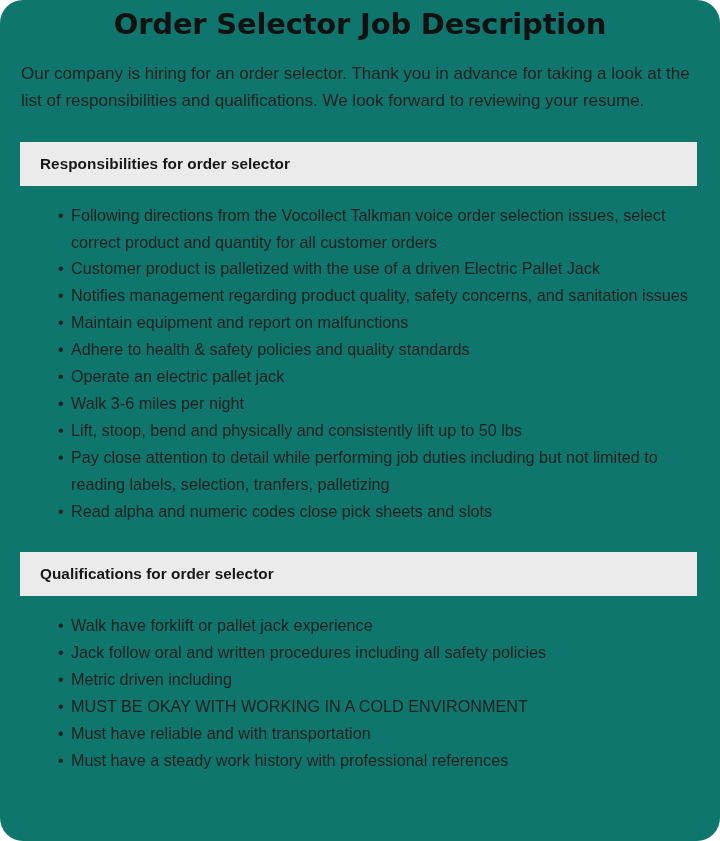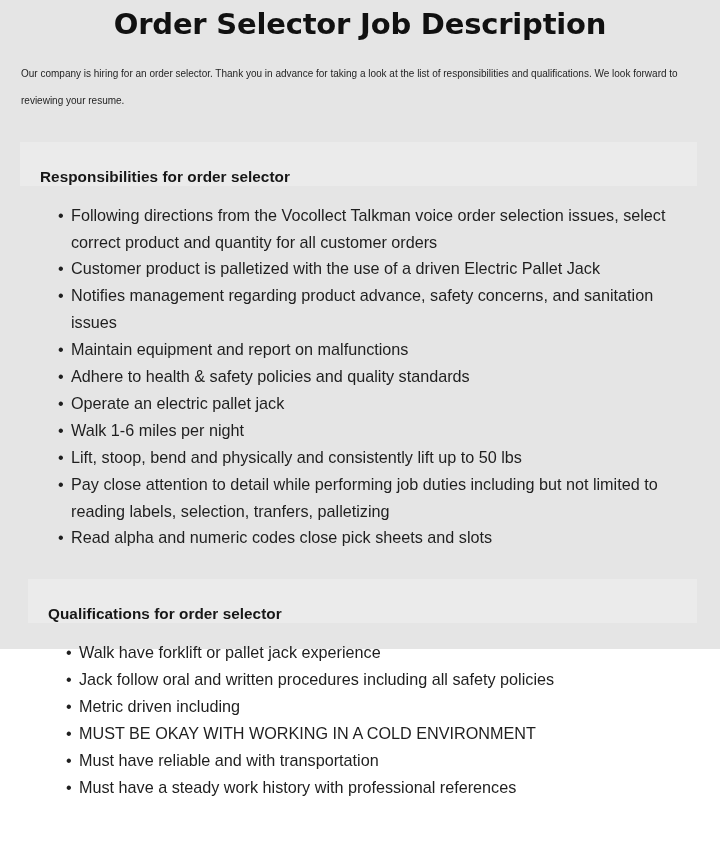--- a/index.html
+++ b/index.html
@@ -12,61 +12,61 @@
     width: 720px;
     height: 841px;
     overflow: hidden;
     font-family: "Liberation Sans", sans-serif;
     color: #1a1a1a;
     -webkit-font-smoothing: antialiased;
   }
   .page {
     position: relative;
     width: 720px;
-    height: 649px;
-    background: #e5e5e5;
+    height: 841px;
+    background: #0f766e;
     box-sizing: border-box;
+    border-radius: 23px;
   }
 
   
   .doc-title {
     margin: 0;
     padding: 6px 20px 0 20px;
     text-align: center;
     font-family: "DejaVu Sans", "Liberation Sans", sans-serif;
     font-size: 29px;
     font-weight: bold;
     letter-spacing: -0.2px;
     line-height: 36px;
     color: #111111;
   }
 
   
   .intro {
     margin: 19px 23px 0 21px;
-    font-size: 10px;
+    font-size: 17px;
     line-height: 26.8px;
     color: #1f1f1f;
     text-align: left;
   }
 
   
   .section {
     margin-top: 27px;
   }
   .section.qualifications {
     margin-top: 28px;
-    padding-left: 8px;
   }
   .section-header {
     margin: 0 23px 0 20px;
     background: #ebebeb;
     height: 44px;
     display: flex;
-    align-items: flex-end;
+    align-items: center;
     padding: 0 0 0 20px;
     box-sizing: border-box;
   }
   .section-header-text {
     font-size: 15.3px;
     font-weight: bold;
     color: #171717;
     letter-spacing: 0.05px;
   }
 
@@ -116,37 +116,37 @@
         <li class="bullet-item">
           <span class="bullet-dot">•</span>
           <span class="bullet-text">Following directions from the Vocollect Talkman voice order selection issues, select correct product and quantity for all customer orders</span>
         </li>
         <li class="bullet-item">
           <span class="bullet-dot">•</span>
           <span class="bullet-text">Customer product is palletized with the use of a driven Electric Pallet Jack</span>
         </li>
         <li class="bullet-item">
           <span class="bullet-dot">•</span>
-          <span class="bullet-text">Notifies management regarding product advance, safety concerns, and sanitation issues</span>
+          <span class="bullet-text">Notifies management regarding product quality, safety concerns, and sanitation issues</span>
         </li>
         <li class="bullet-item">
           <span class="bullet-dot">•</span>
           <span class="bullet-text">Maintain equipment and report on malfunctions</span>
         </li>
         <li class="bullet-item">
           <span class="bullet-dot">•</span>
           <span class="bullet-text">Adhere to health &amp; safety policies and quality standards</span>
         </li>
         <li class="bullet-item">
           <span class="bullet-dot">•</span>
           <span class="bullet-text">Operate an electric pallet jack</span>
         </li>
         <li class="bullet-item">
           <span class="bullet-dot">•</span>
-          <span class="bullet-text">Walk 1-6 miles per night</span>
+          <span class="bullet-text">Walk 3-6 miles per night</span>
         </li>
         <li class="bullet-item">
           <span class="bullet-dot">•</span>
           <span class="bullet-text">Lift, stoop, bend and physically and consistently lift up to 50 lbs</span>
         </li>
         <li class="bullet-item">
           <span class="bullet-dot">•</span>
           <span class="bullet-text">Pay close attention to detail while performing job duties including but not limited to reading labels, selection, tranfers, palletizing</span>
         </li>
         <li class="bullet-item">

